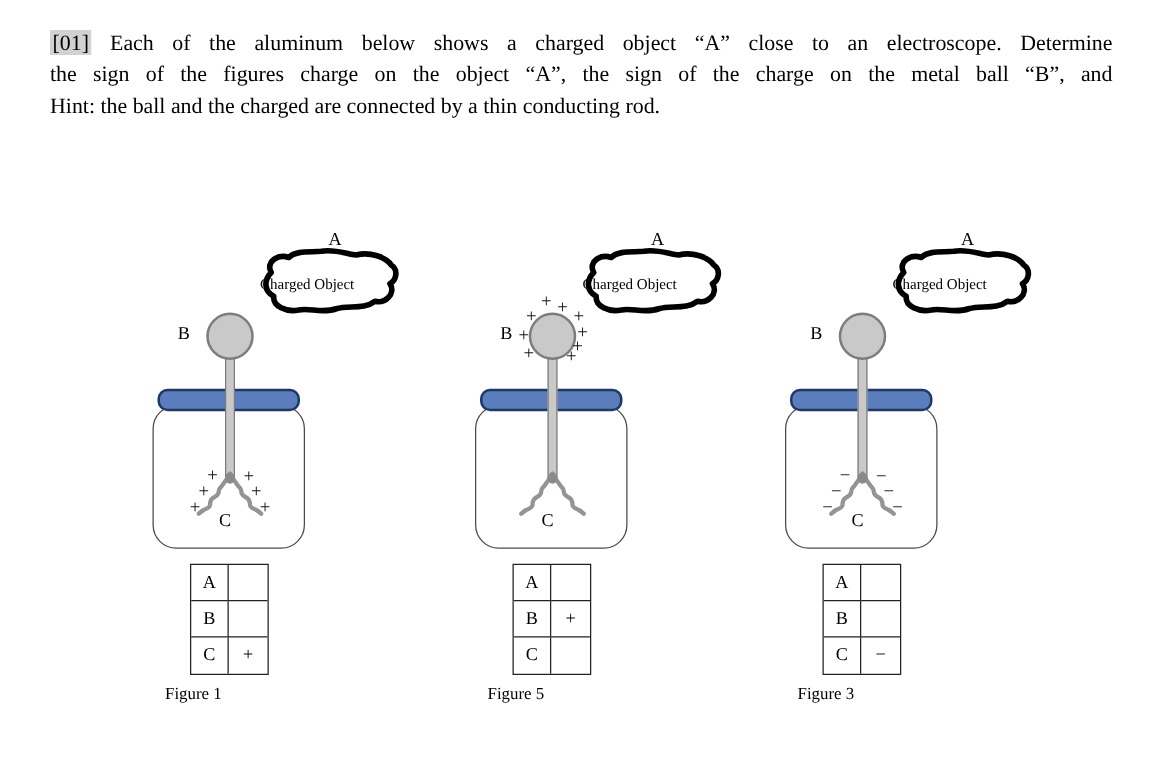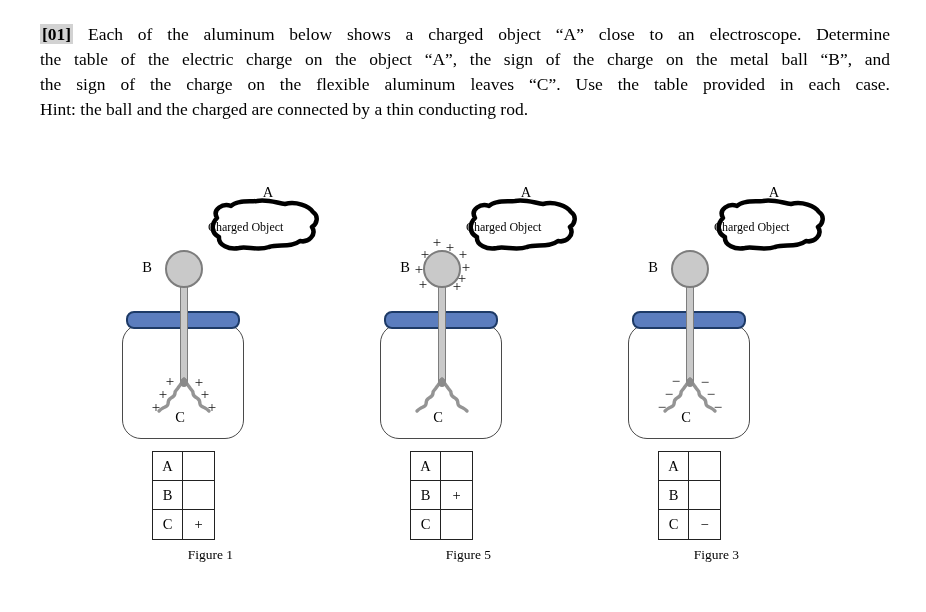--- a/index.html
+++ b/index.html
@@ -11,21 +11,21 @@
   }
 
   
   .problem {
     position: absolute; left: 40px; top: 22px; width: 850px;
     font-size: 17.5px; line-height: 25px;
   }
   .pline { white-space: normal; }
   .pline.just { text-align: justify; text-align-last: justify; }
   .tag {
-    font-weight: bold;
+    font-weight: normal;
     background: var(--highlight, #d0d0d0);
     padding: 0 2px;
   }
 
   
   .fig { position: absolute; top: 183px; width: 270px; height: 405px; }
   #fig1 { left: 60px; } #fig2 { left: 318px; } #fig3 { left: 566px; }
 
   .obj-label {
     position: absolute; left: 196px; top: 1px; width: 24px;
@@ -97,30 +97,29 @@
   .anstable .cell {
     border-right: 1px solid #222; border-bottom: 1px solid #222;
     display: flex; align-items: center; justify-content: center;
     font-size: 14.5px;
   }
   .anstable .cell:nth-child(2n) { border-right: none; }
   .anstable .cell:nth-last-child(-n+2) { border-bottom: none; }
 
   .caption {
     position: absolute; left: 72px; top: 364px; width: 101px;
-    text-align: right; font-size: 13.5px;
+    text-align: left; font-size: 13.5px;
   }
 </style>
 </head>
 <body>
 
 <div class="problem">
   <div class="pline just"><span class="tag">[01]</span> <span>Each of the aluminum below shows a charged object “A” close to an electroscope. Determine</span></div>
-  <div class="pline just">the table of the electric charge on the object “A”, the sign of the charge on the metal ball “B”, and</div>
-  <div class="pline just">the sign of the charge on the flexible aluminum leaves “C”. Use the table provided in each case.</div>
+  <div class="pline just">the sign of the figures charge on the object “A”, the sign of the charge on the metal ball “B”, and</div>
   <div class="pline">Hint: the ball and the charged are connected by a thin conducting rod.</div>
 </div>
 
 <div class="fig" id="fig1">
   <div class="obj-label">A</div>
   <svg class="blob-svg" viewBox="0 0 116 60">
     <path d="M11,22 C6,13 17,7 25,10 C31,4 43,6 51,5 C61,3 71,7 79,8 C90,5 103,10 107,16 C113,20 111,28 106,31 C111,39 102,47 94,45 C85,52 73,48 63,51 C52,55 41,50 33,52 C23,54 12,49 13,41 C5,37 5,28 11,22 Z" fill="#ffffff" stroke="#000000" stroke-width="4.5" stroke-linejoin="round"></path>
   </svg>
   <div class="obj-text">Charged Object</div>
 

